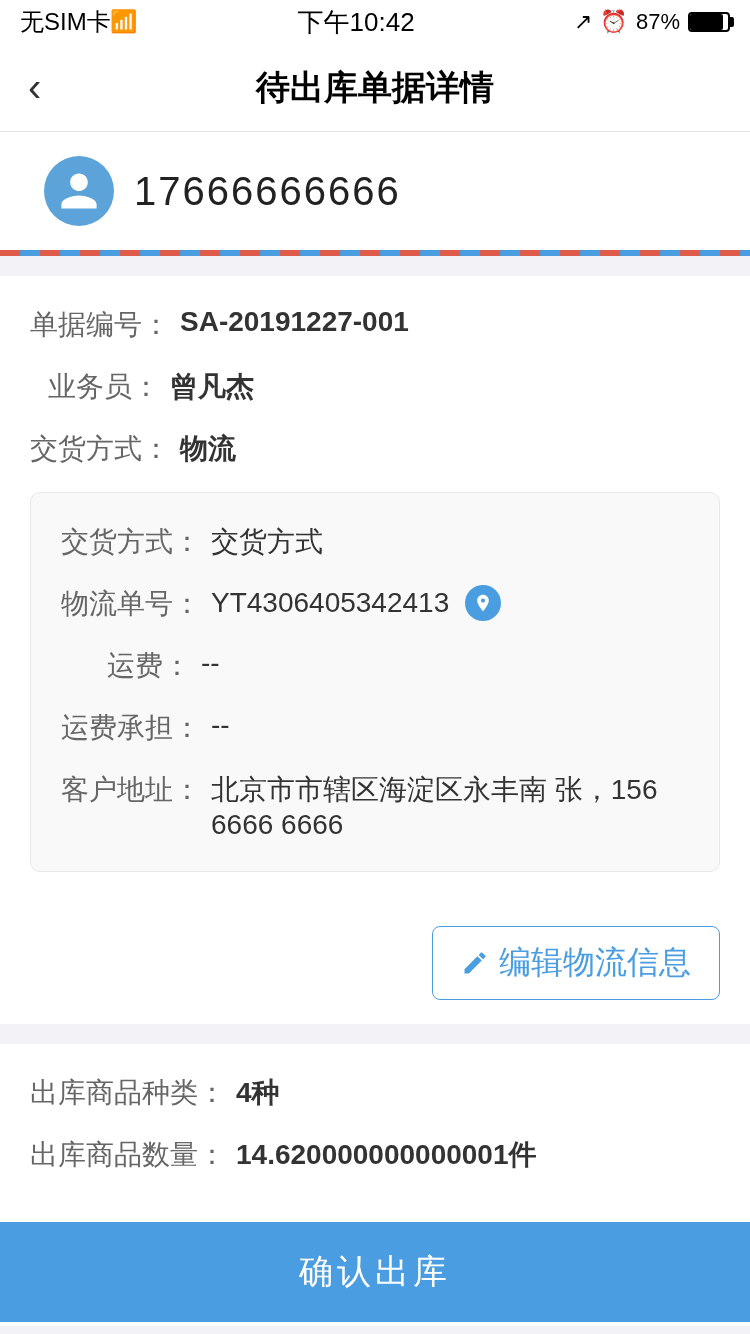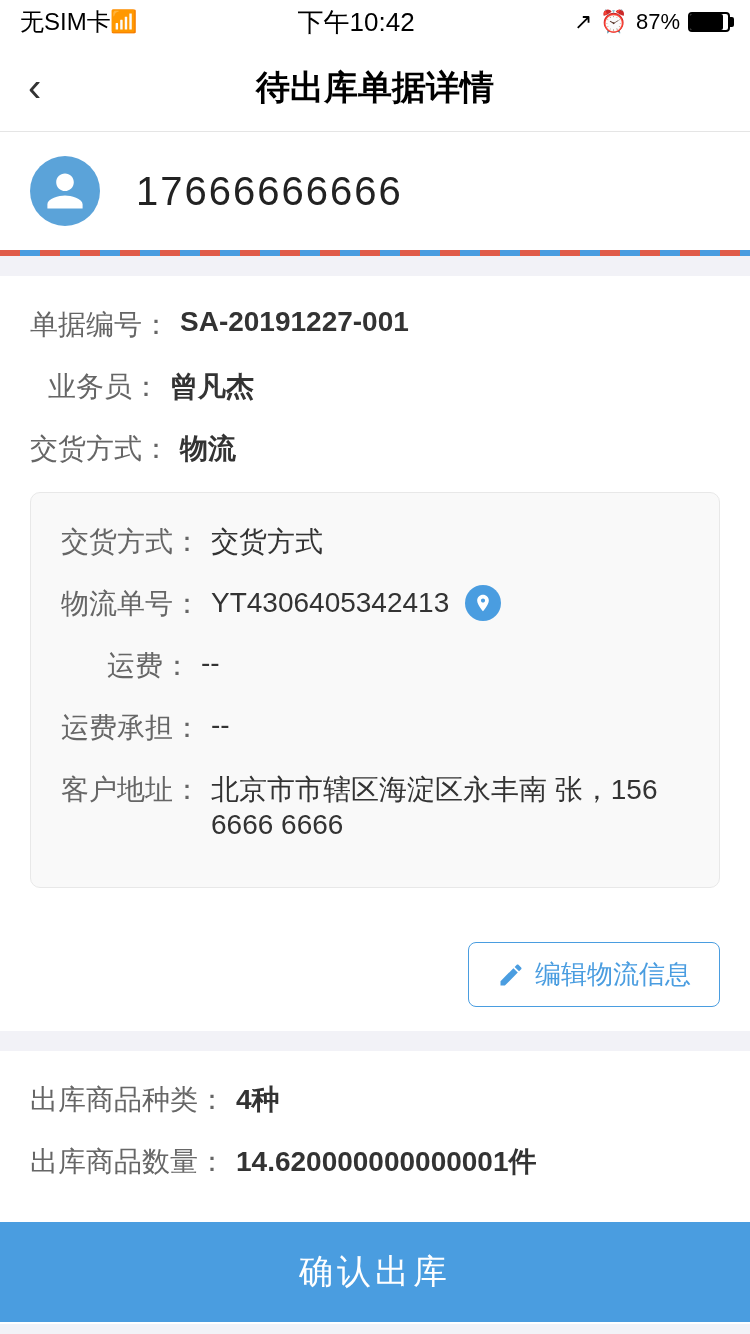--- a/index.html
+++ b/index.html
@@ -69,24 +69,24 @@
         #e05c4a 0px,
         #e05c4a 20px,
         #4a9de0 20px,
         #4a9de0 40px
       );
     }
 
     
     .customer-header {
       background: #fff;
-      padding: 24px 30px;
-      display: flex;
-      align-items: center;
-      gap: 36px;
+      padding: 24px 44px;
+      display: flex;
+      align-items: center;
+      gap: 20px;
     }
     .avatar {
       width: 70px; height: 70px;
       background: #5ba3d9;
       border-radius: 50%;
       display: flex; align-items: center; justify-content: center;
       flex-shrink: 0;
     }
     .avatar svg { width: 44px; height: 44px; fill: #fff; }
     .customer-phone {
@@ -129,21 +129,21 @@
       border-radius: 10px;
       margin-top: 20px;
       padding: 30px 30px;
     }
     .logistics-row {
       display: flex;
       align-items: flex-start;
       margin-bottom: 24px;
       font-size: 28px;
     }
-    .logistics-row:last-child { margin-bottom: 16px; }
+    .logistics-row:last-child { margin-bottom: 0; }
     .logistics-label {
       color: #666;
       min-width: 130px;
       text-align: right;
       flex-shrink: 0;
     }
     .logistics-value {
       color: #333;
       margin-left: 10px;
       flex: 1;
@@ -167,21 +167,21 @@
       justify-content: flex-end;
       padding: 24px 30px;
       background: #fff;
     }
     .btn-outline {
       border: 1.5px solid #4a9de0;
       color: #4a9de0;
       background: #fff;
       border-radius: 8px;
       padding: 14px 28px;
-      font-size: 26px;
+      font-size: 32px;
       display: flex; align-items: center; gap: 10px;
       cursor: pointer;
     }
     .btn-outline svg { width: 28px; height: 28px; fill: #4a9de0; }
 
     
     .section-sep {
       height: 20px;
       background: #f2f2f7;
     }

